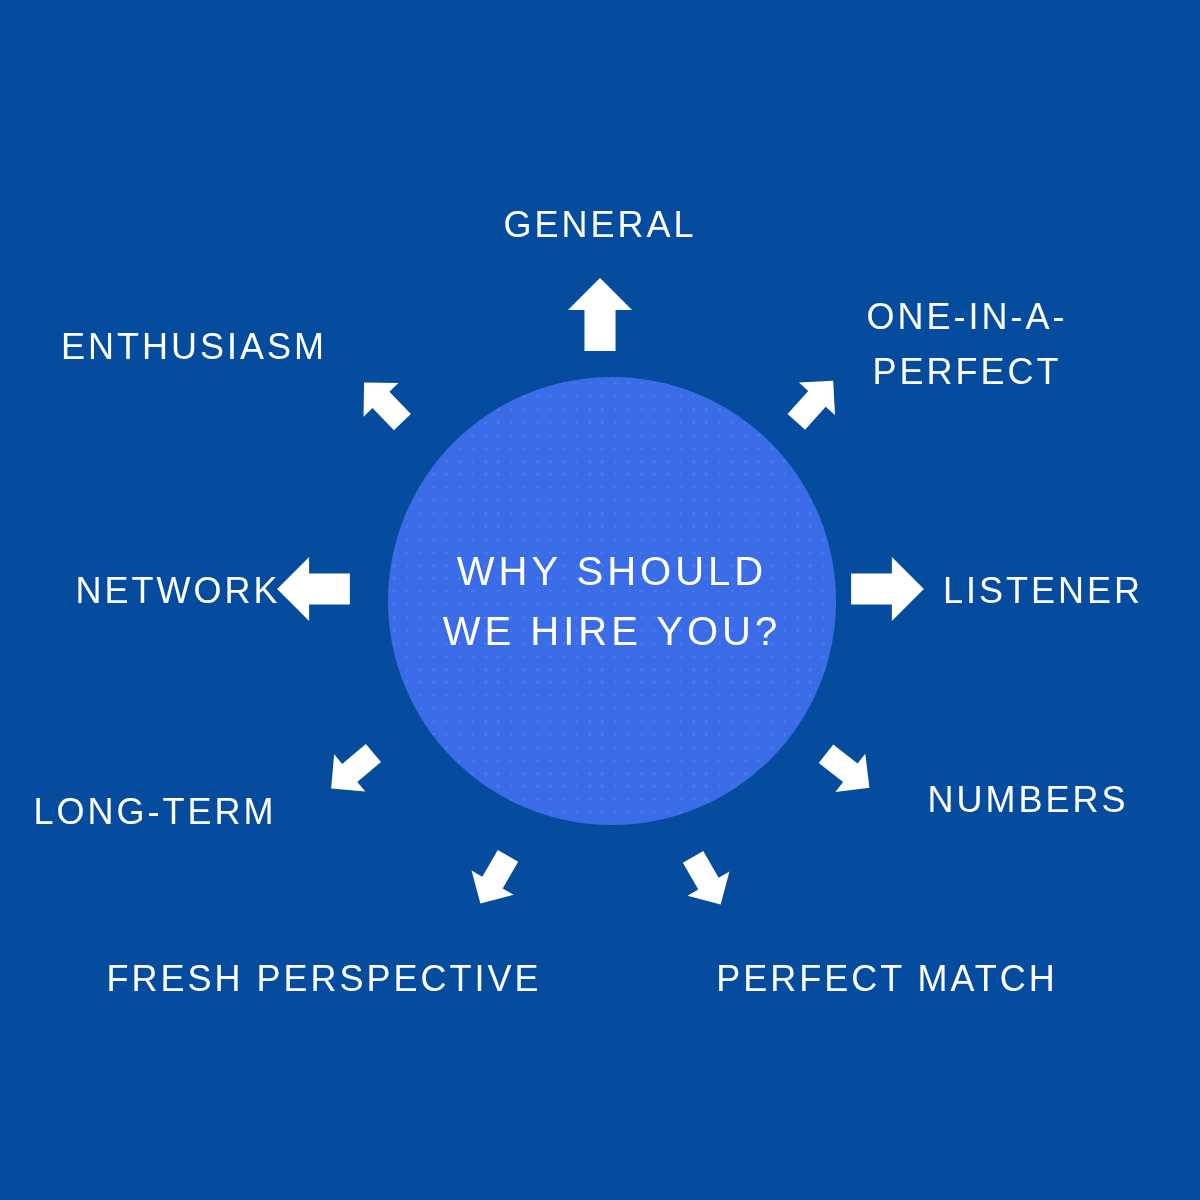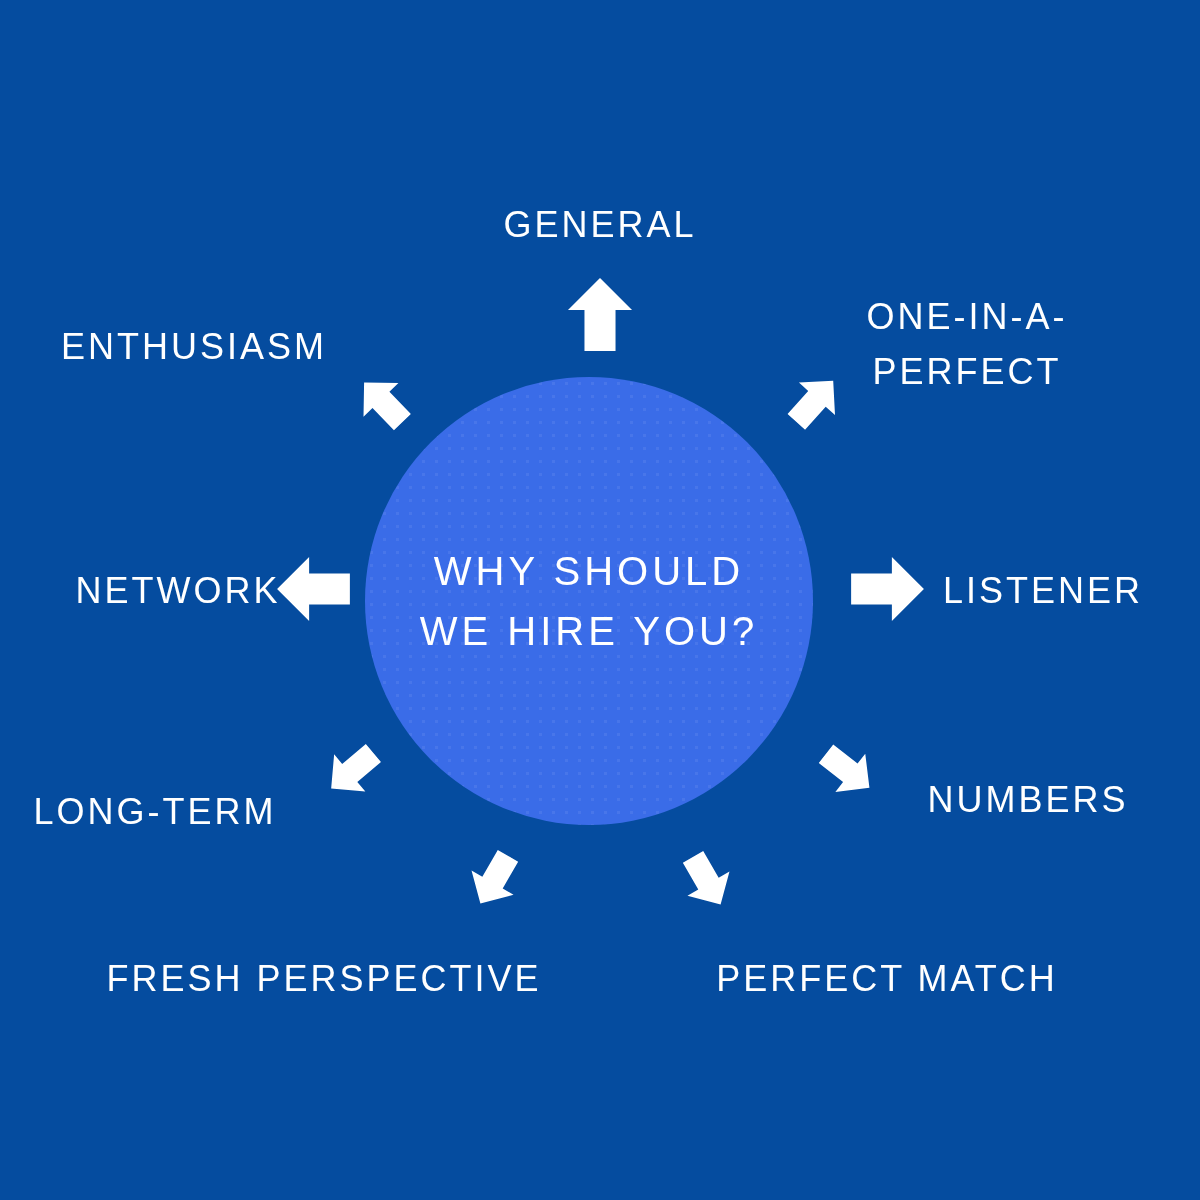--- a/index.html
+++ b/index.html
@@ -5,21 +5,21 @@
   html,body{margin:0;padding:0;background:#000;}
   .stage{
     position:relative;
     width:1200px;height:1200px;
     background:var(--bg,#054c9f);
     overflow:hidden;
     font-family:"Liberation Sans", sans-serif;
   }
   .circle{
     position:absolute;
-    left:589px;top:601px;
+    left:612px;top:601px;
     width:448px;height:448px;
     transform:translate(-50%,-50%);
     border-radius:50%;
     background-color:var(--circle,#3a6ce8);
     background-image:radial-gradient(rgba(255,255,255,0.07) 1.5px, transparent 1.6px);
     background-size:13px 13px;
   }
   .center-text{
     position:absolute;
     left:50%;top:50%;

